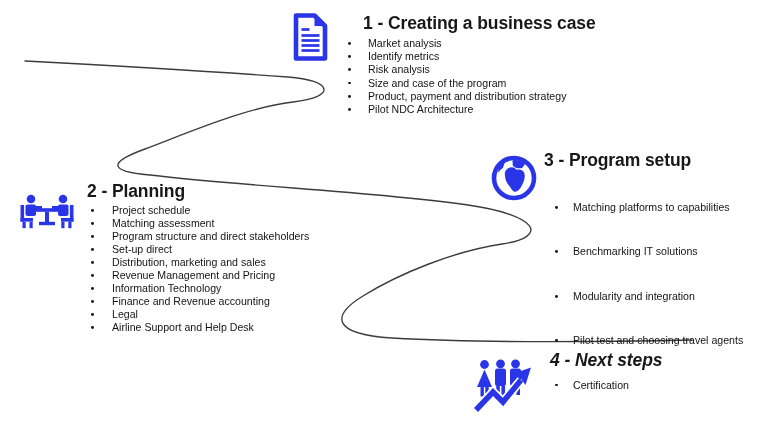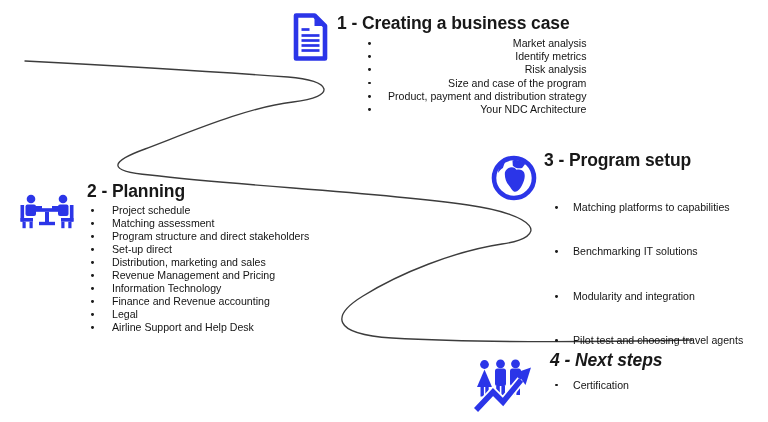--- a/index.html
+++ b/index.html
@@ -22,22 +22,22 @@
   .bullets li::before{
     content:"";position:absolute;left:2px;top:5px;width:2.8px;height:2.8px;
     border-radius:50%;background:#1c1c1c;
   }
   .list1 li{line-height:13.2px;padding-left:22px;}
   .list2 li{line-height:13.05px;padding-left:23px;}
   .list3 li{line-height:13.4px;padding-left:20px;margin-top:31px;}
   .icon svg{display:block;}
   
   .icon1{left:292px;top:13px;}
-  .title1{left:337px;top:12px;}
-  .list1{left:366px;top:37px;text-align:right;}
+  .title1{left:363px;top:12px;}
+  .list1{left:346px;top:37px;}
   .icon2{left:19px;top:194px;}
   .title2{left:87px;top:180px;}
   .list2{left:89px;top:204px;}
   .icon3{left:491px;top:153px;}
   .title3{left:544px;top:149px;}
   .list3{left:553px;top:170px;}
   .icon4{left:474px;top:359px;}
   .title4{left:550px;top:349px;font-style:italic;}
 </style>
 </head>
@@ -69,21 +69,21 @@
       <line x1="9.5" y1="37.5" x2="27.5" y2="37.5" stroke="var(--icon-blue)" stroke-width="2.7"></line>
     </svg>
   </span>
   <h2 class="abs step-title title1">1 - Creating a business case</h2>
   <ul class="abs bullets list1">
       <li>Market analysis</li>
       <li>Identify metrics</li>
       <li>Risk analysis</li>
       <li>Size and case of the program</li>
       <li>Product, payment and distribution strategy</li>
-      <li>Your NDC Architecture</li>
+      <li>Pilot NDC Architecture</li>
     </ul>
 
   <span class="abs icon icon2">
     <svg width="56" height="40" viewBox="0 0 56 40" fill="var(--icon-blue)">
       <rect x="15" y="14.2" width="26" height="3.6"></rect>
       <rect x="26" y="17.8" width="4" height="11"></rect>
       <rect x="20" y="27.8" width="16" height="3.4"></rect>
       <circle cx="12" cy="5" r="4.3"></circle>
       <rect x="6.5" y="10.5" width="10.5" height="11.5" rx="2"></rect>
       <rect x="14" y="12" width="9" height="3.4"></rect>

